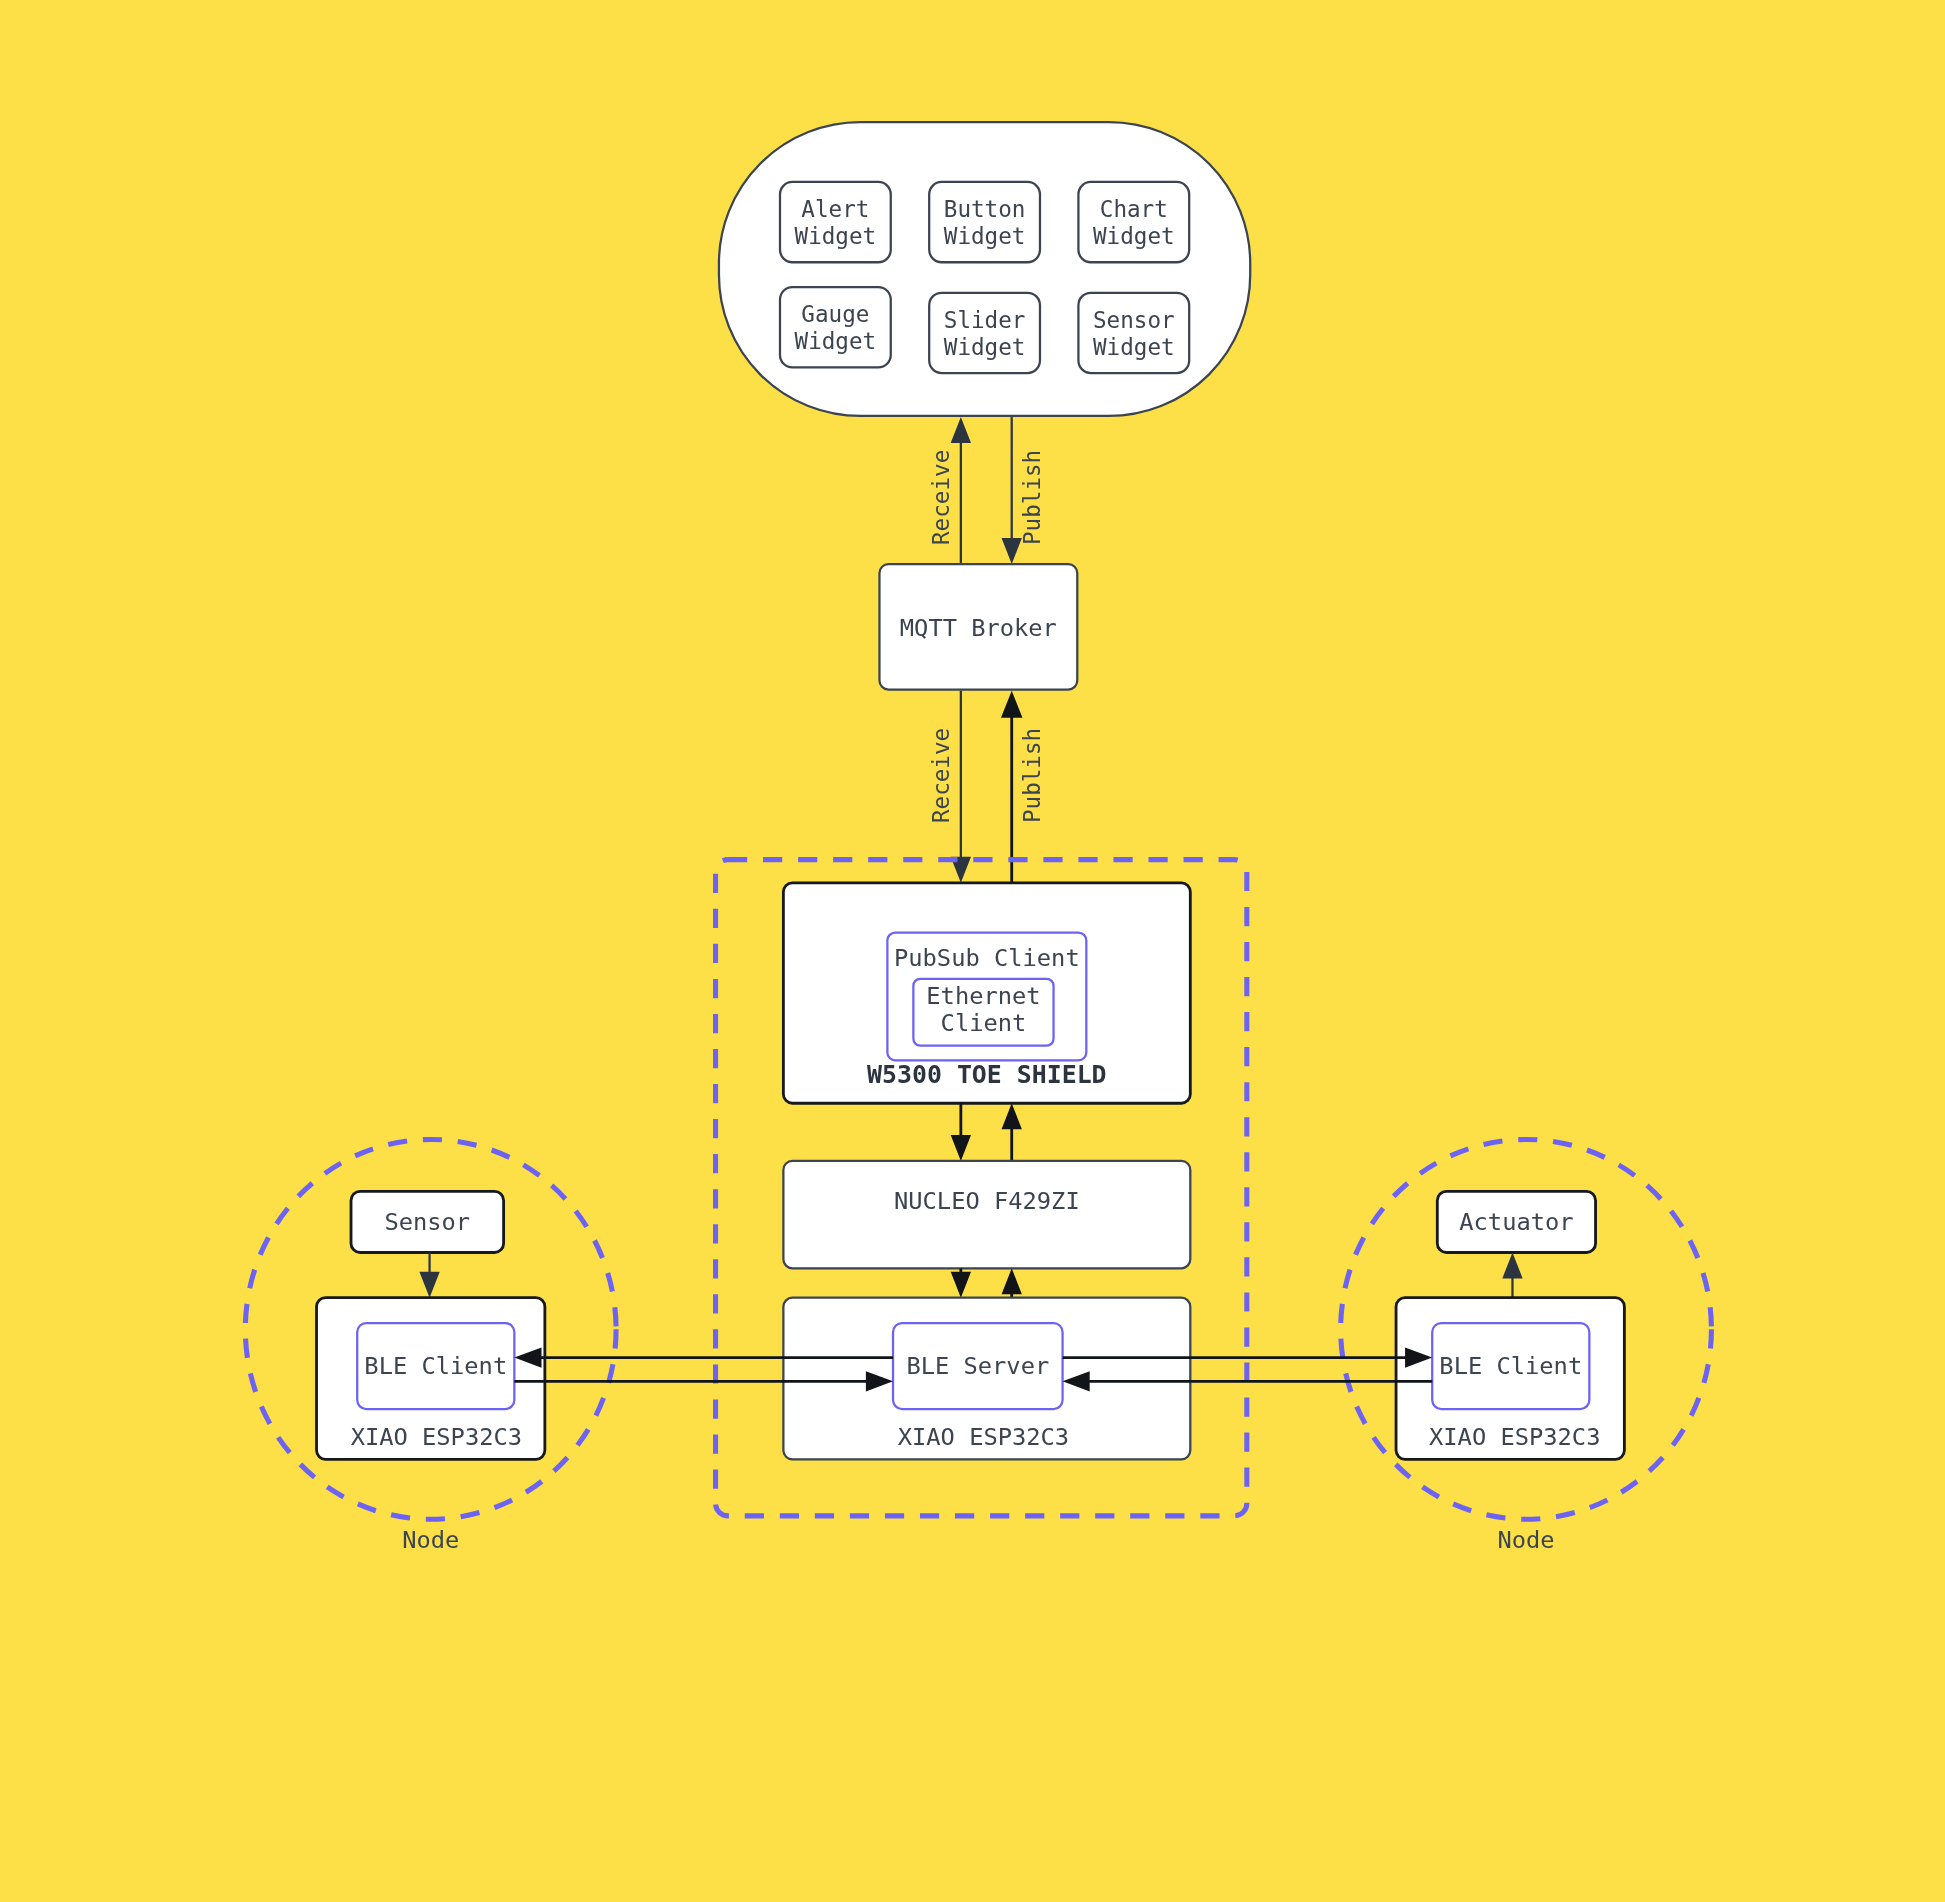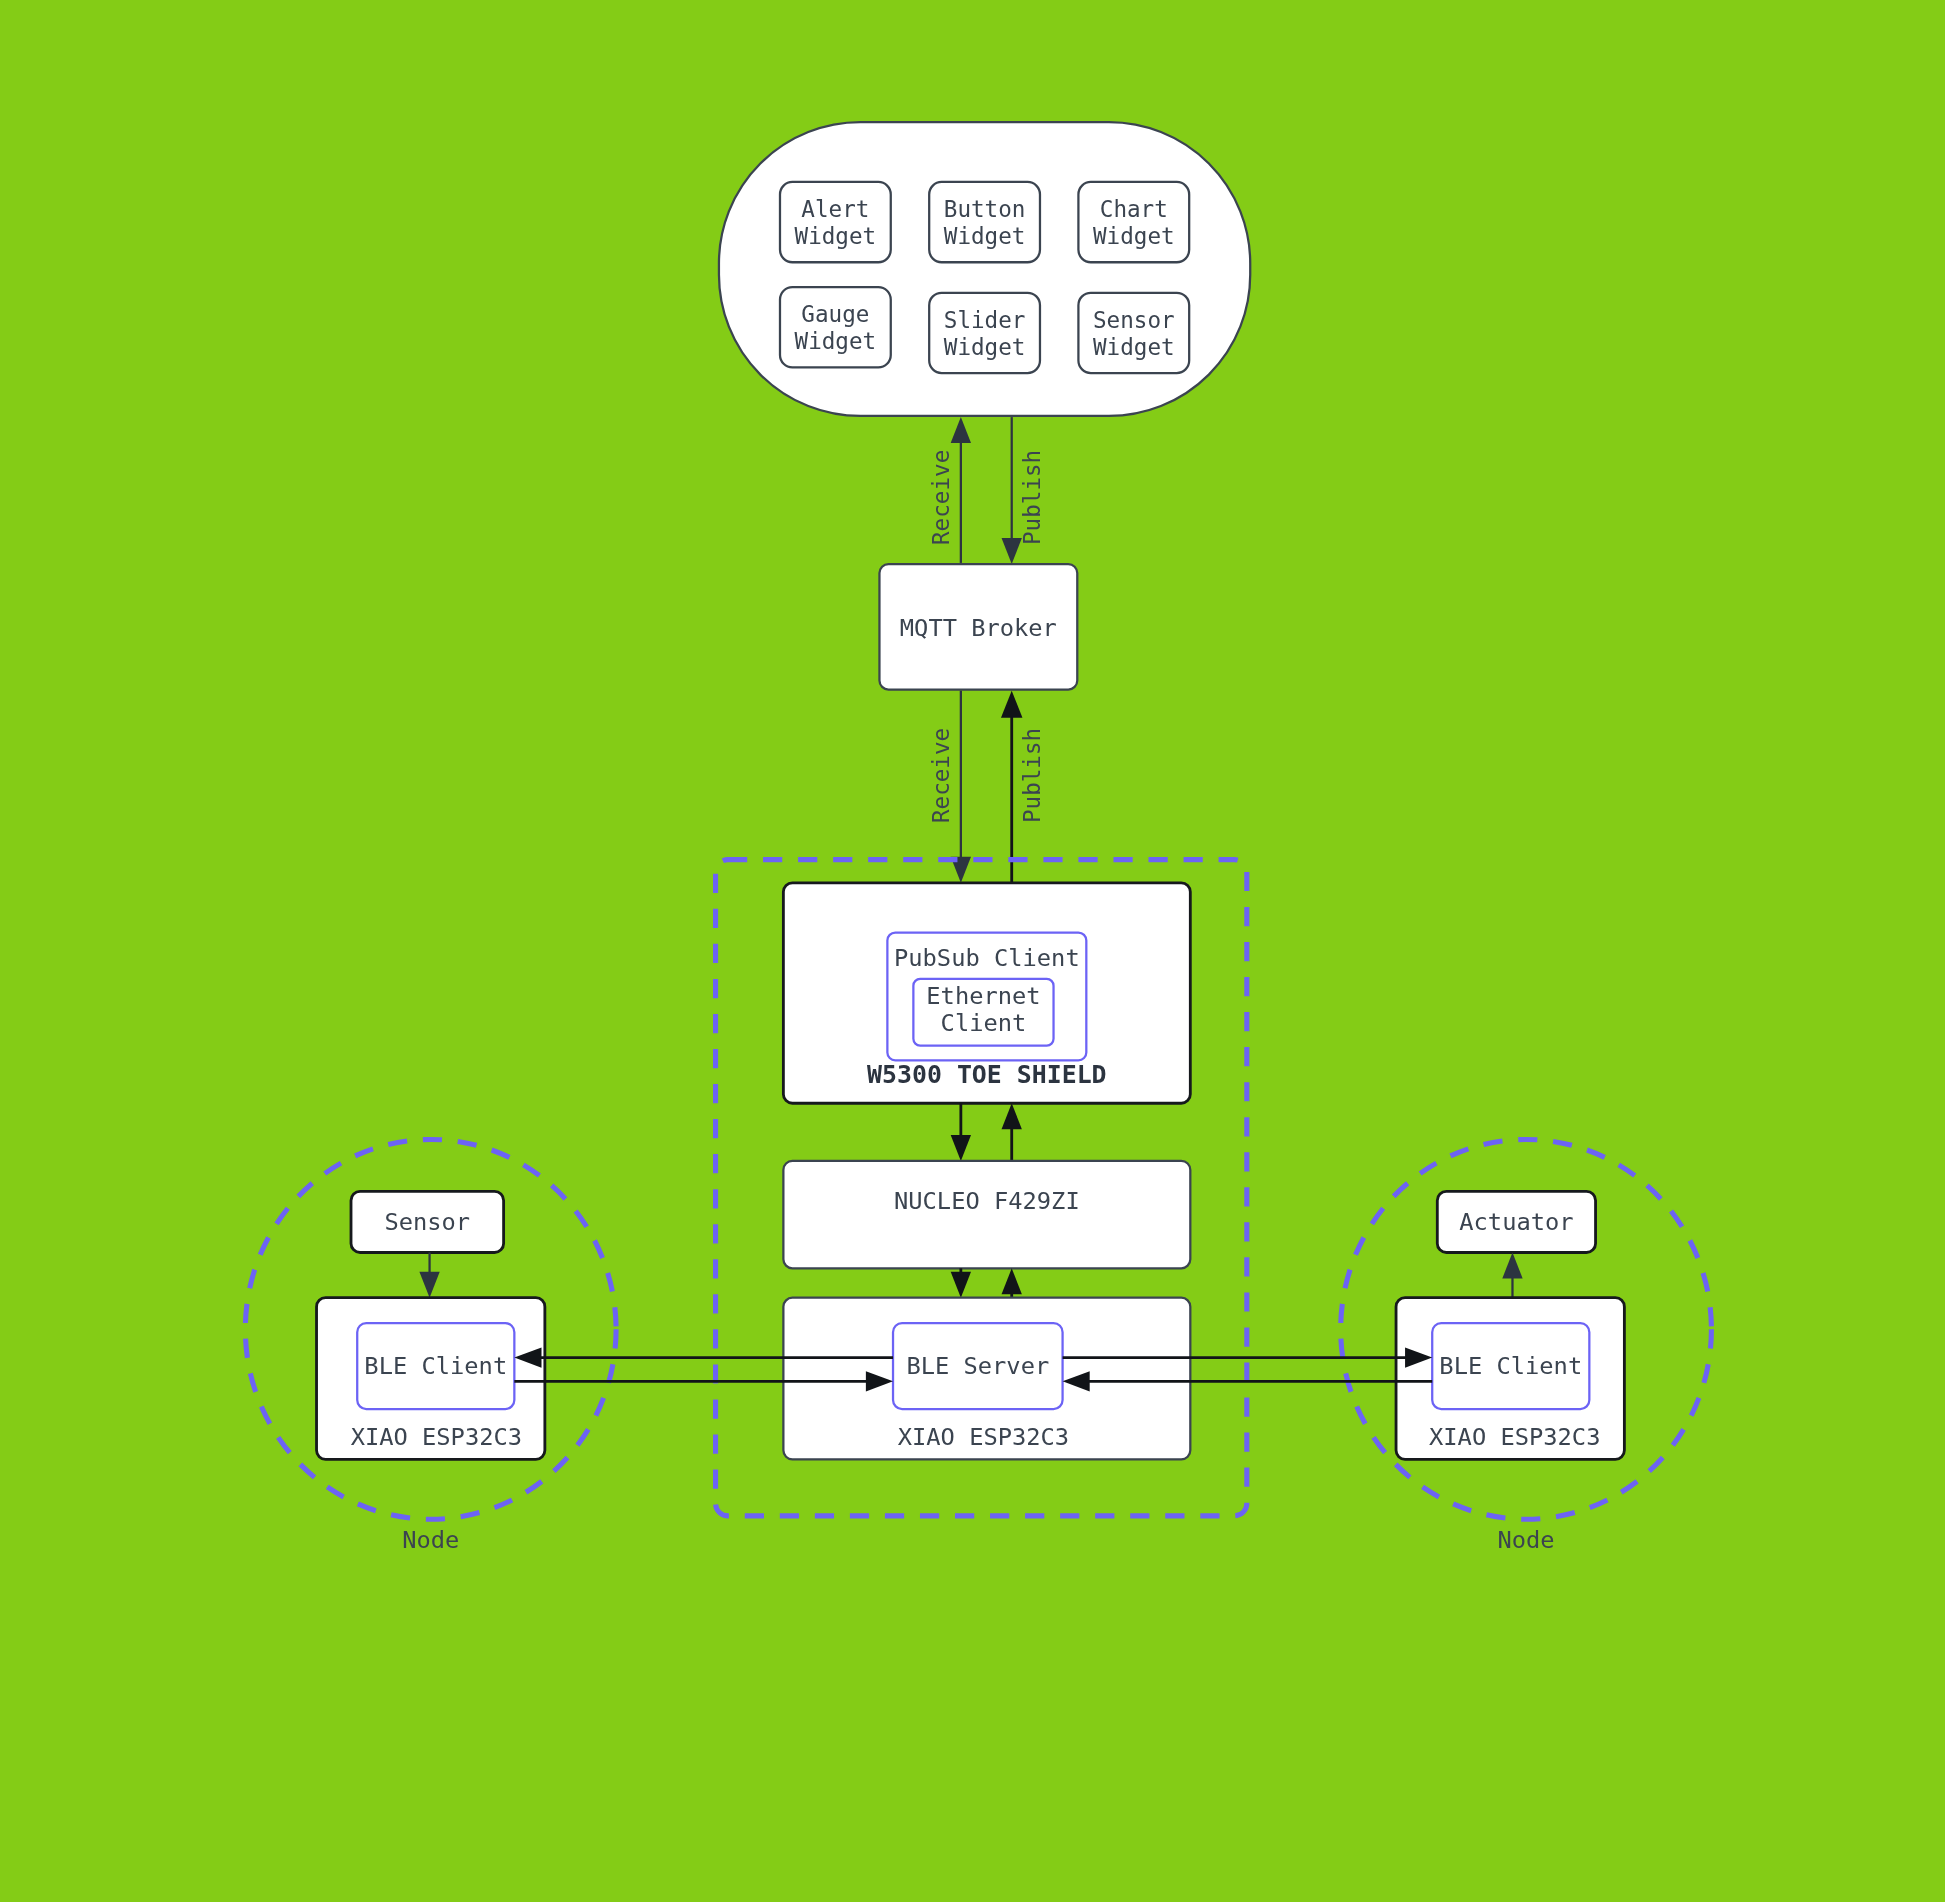--- a/index.html
+++ b/index.html
@@ -10,21 +10,21 @@
   body {
     width: 1946px;
     height: 1903px;
     font-family: "DejaVu Sans Mono", monospace;
     overflow: hidden;
   }
   #diagram-root {
     position: relative;
     width: 1946px;
     height: 1903px;
-    background: #84cc16;
+    background: #fde047;
   }
   svg.layer {
     position: absolute;
     top: 0;
     left: 0;
     width: 1946px;
     height: 1903px;
     overflow: visible;
   }
   .shape-outline {

